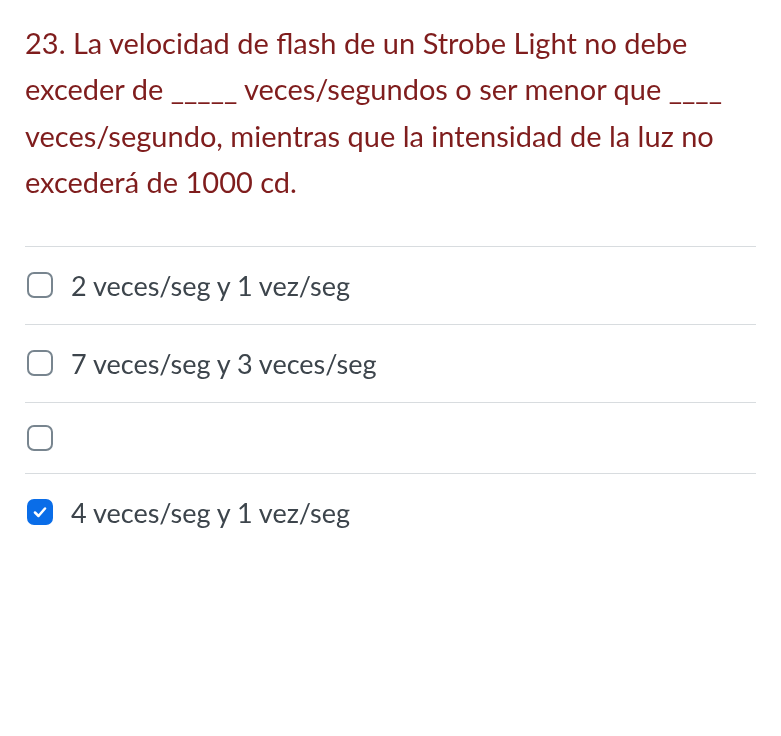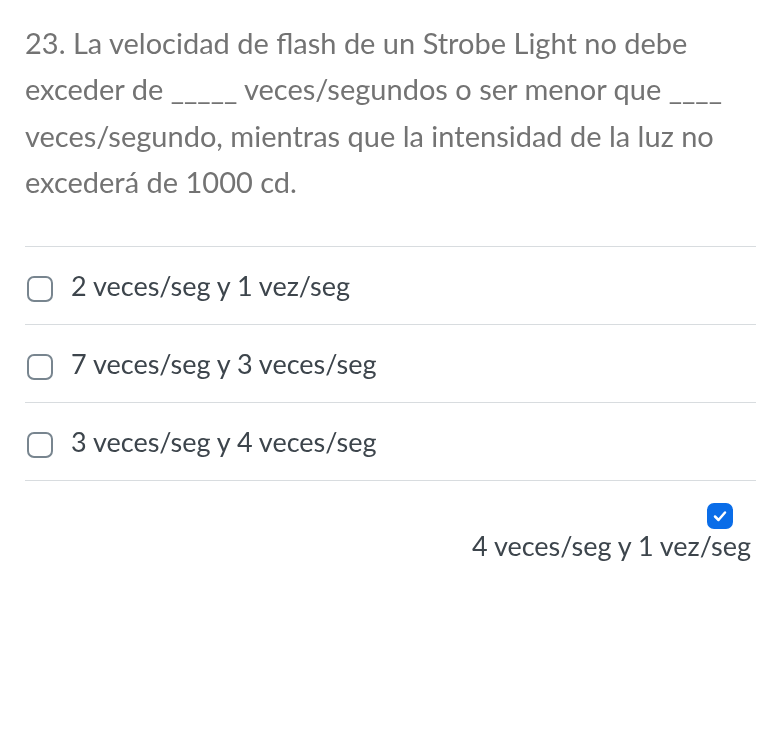--- a/index.html
+++ b/index.html
@@ -10,37 +10,36 @@
     body {
       font-family: -apple-system, BlinkMacSystemFont, "Segoe UI", "Lato", "Helvetica Neue", Arial, sans-serif;
       background: #ffffff;
       width: 781px;
       padding: 20px 25px;
       color: #3d454c;
     }
     .question-text {
       font-size: 29px;
       line-height: 1.6;
-      color: #737373;
+      color: #7f1d1d;
       margin-bottom: 40px;
       font-weight: 400;
     }
     .options {
       border-top: 1px solid #d8dcdf;
     }
     .option-row {
       display: flex;
-      align-items: flex-end;
+      align-items: center;
       padding: 22px 5px 22px 2px;
       border-bottom: 1px solid #d8dcdf;
       cursor: pointer;
     }
     .option-row:last-child {
       border-bottom: none;
-      flex-direction: column;
     }
     .checkbox {
       width: 26px;
       height: 26px;
       border: 2.5px solid #78858f;
       border-radius: 7px;
       margin-right: 18px;
       flex-shrink: 0;
       display: flex;
       align-items: center;
@@ -86,21 +85,20 @@
     <div class="checkbox">
       
     </div>
     <span class="option-label">7 veces/seg y 3 veces/seg</span>
   </div>
 
   <div class="option-row">
     <div class="checkbox">
       
     </div>
-    <span class="option-label">3 veces/seg y 4 veces/seg</span>
   </div>
 
   <div class="option-row">
     <div class="checkbox checked">
       <svg viewBox="0 0 16 16" fill="none">
         <path d="M3 8.5L6.5 12L13 4.5" stroke="white" stroke-width="2.5" stroke-linecap="round" stroke-linejoin="round"></path>
       </svg>
     </div>
     <span class="option-label">4 veces/seg y 1 vez/seg</span>
   </div>

